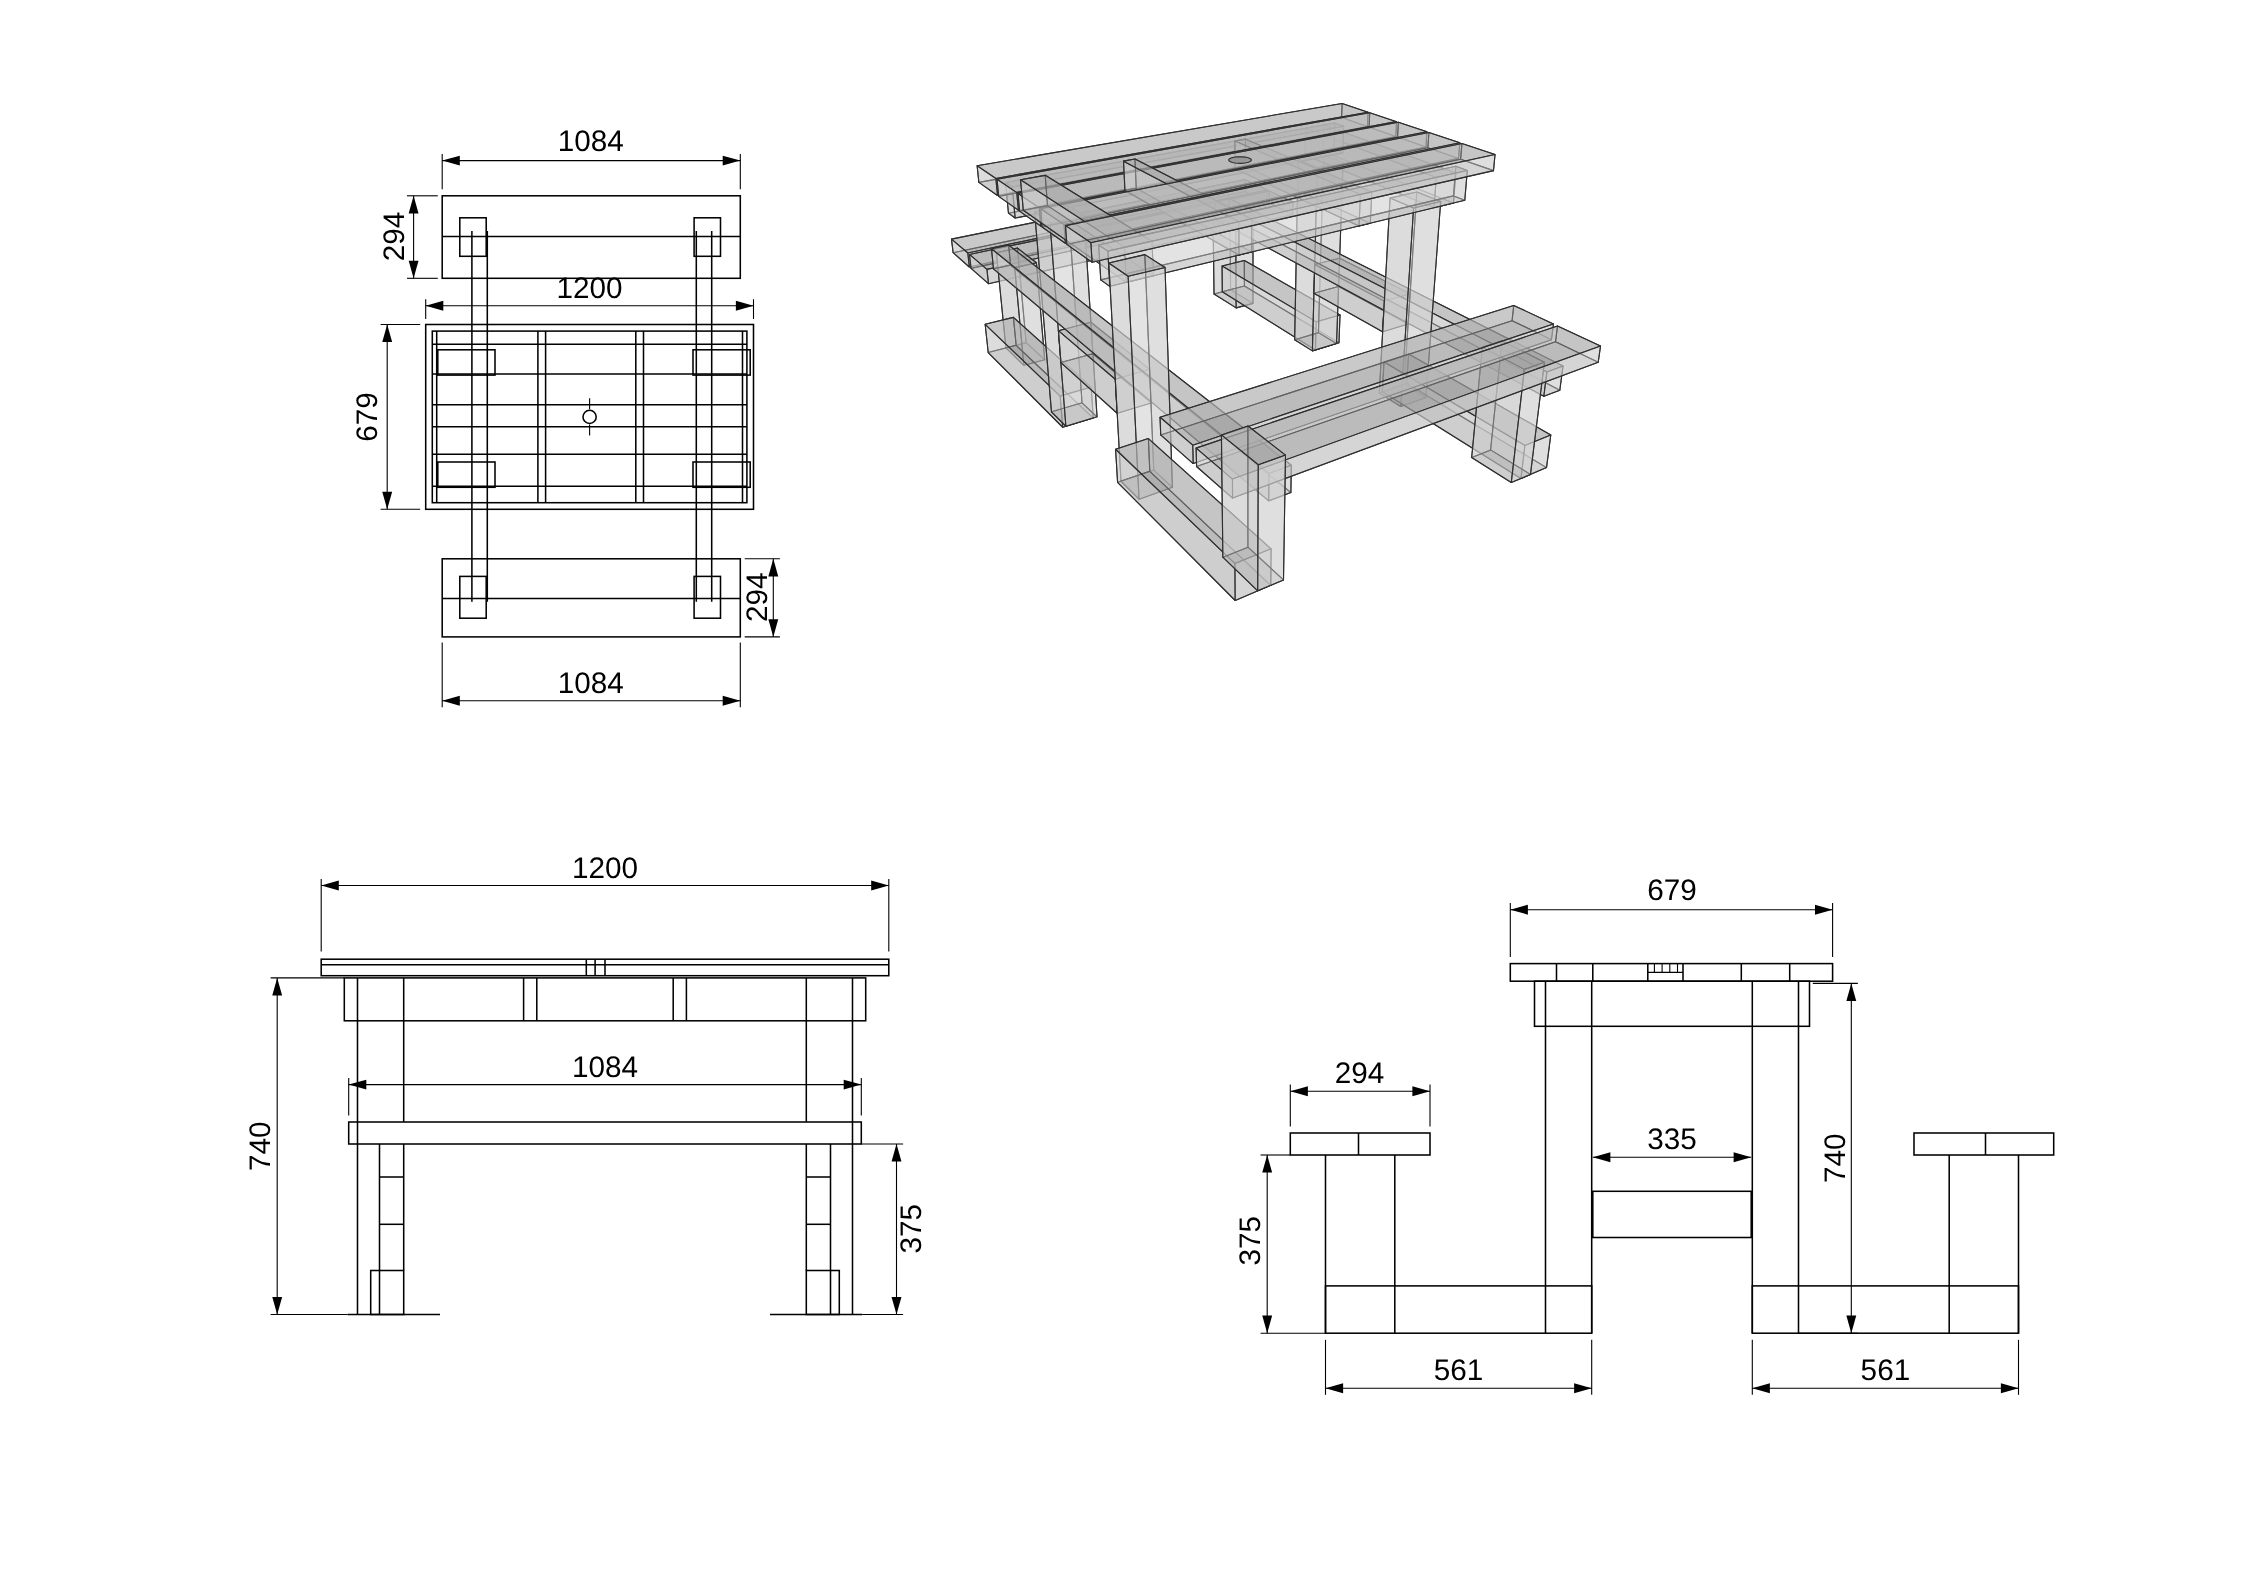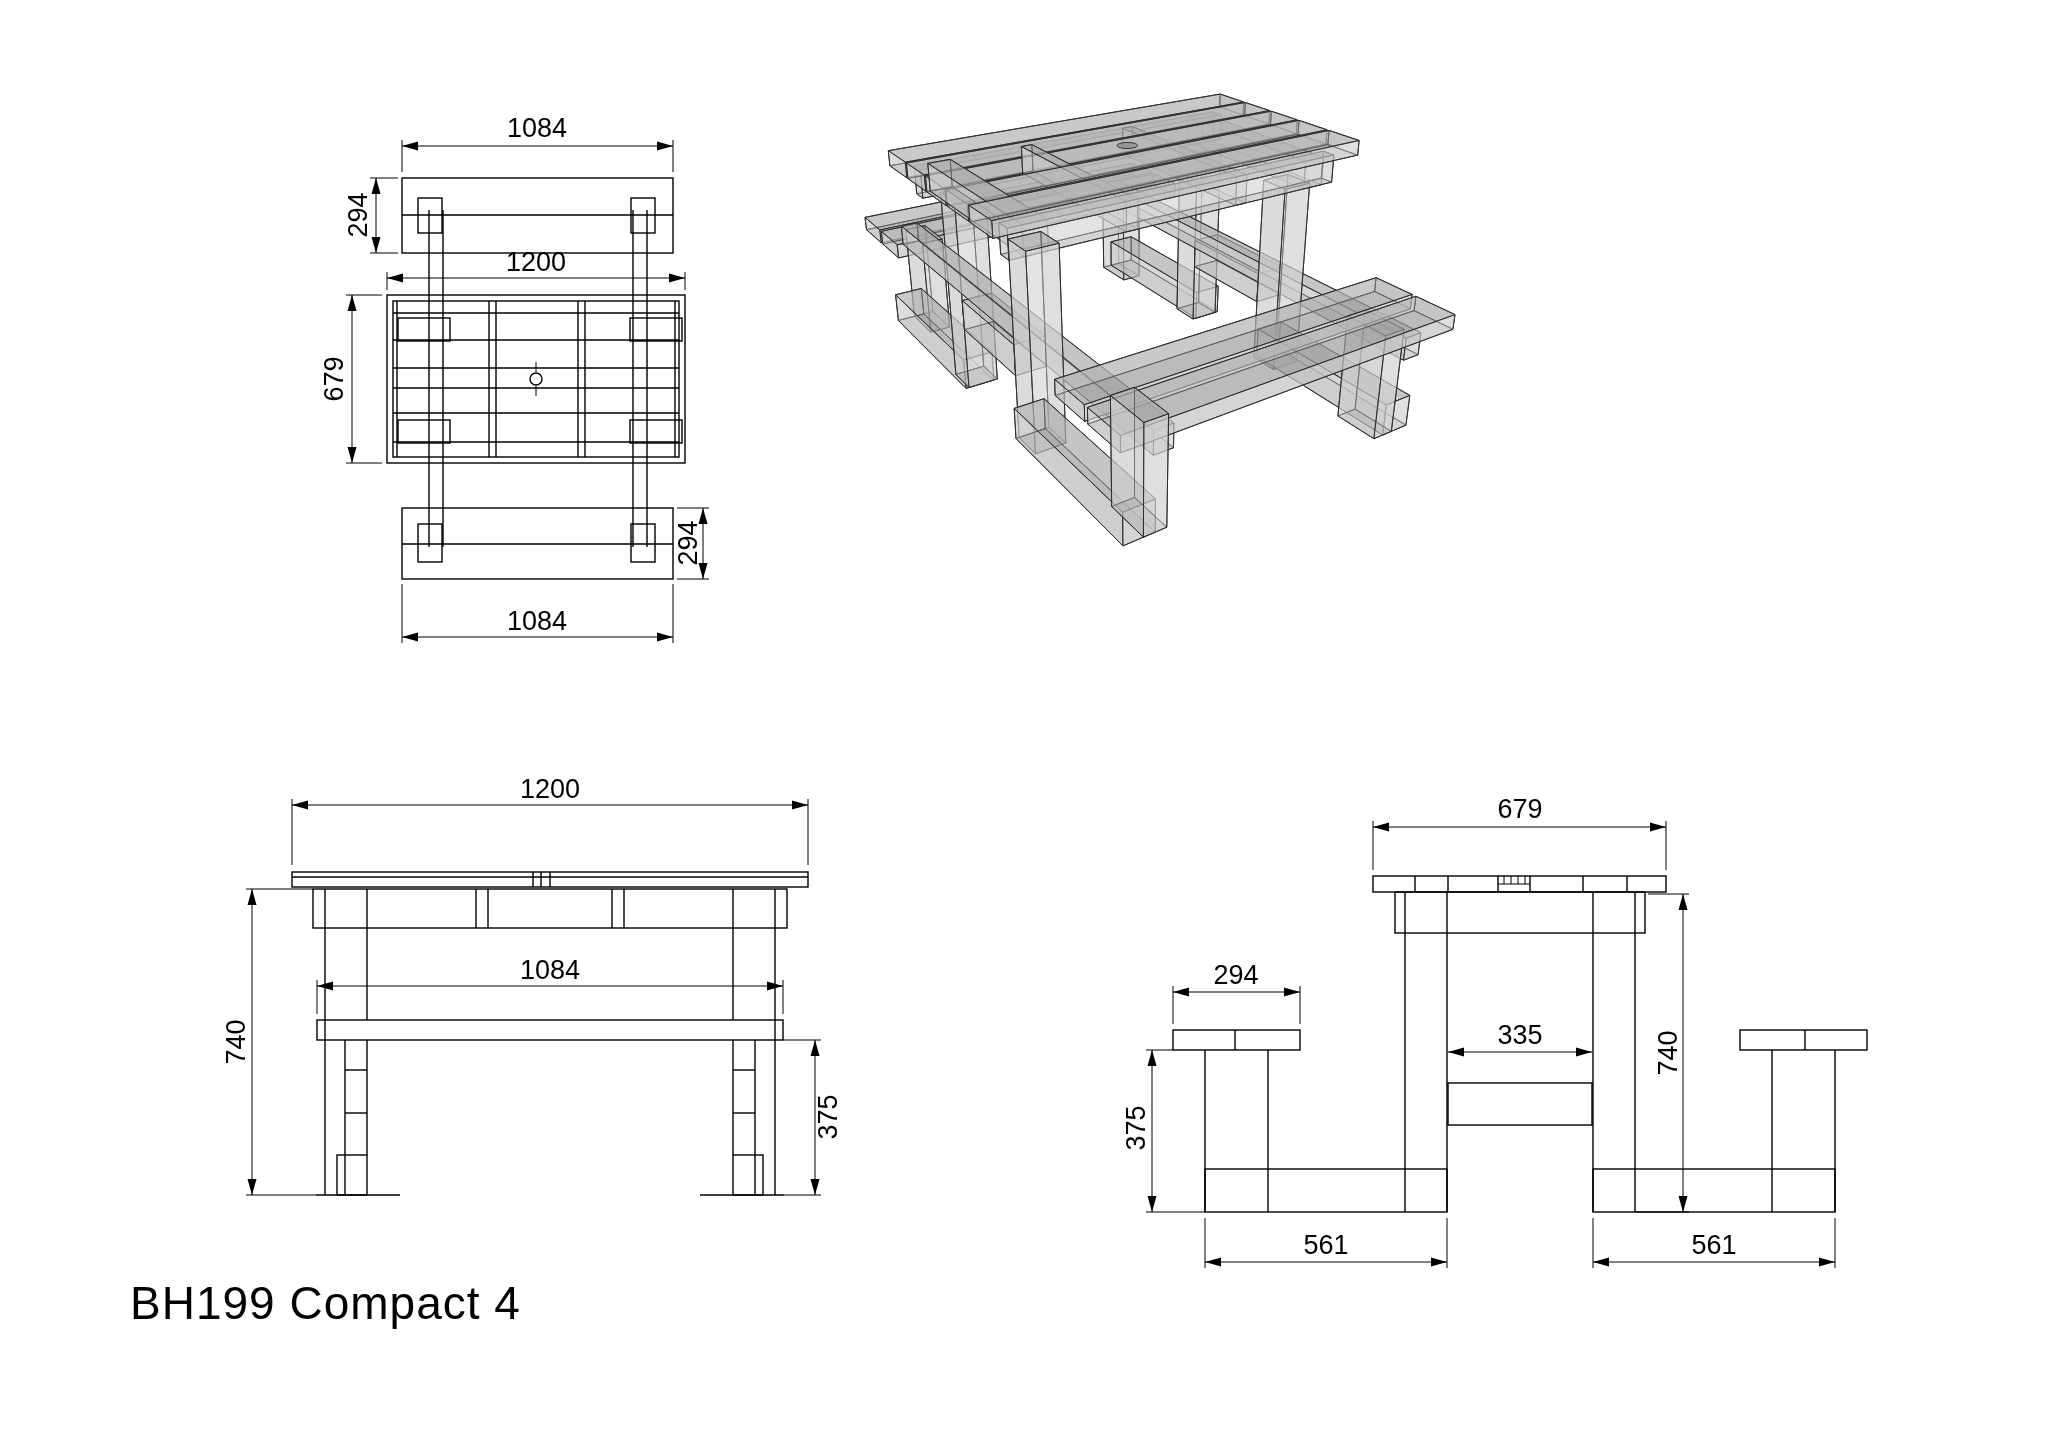--- a/index.html
+++ b/index.html
@@ -392,14 +392,13 @@
         <line x1="1205" y1="1262" x2="1447" y2="1262" stroke="#000000" stroke-width="1"></line>
         <polygon points="1205,1262 1221,1257.5 1221,1266.5" fill="#000000"></polygon>
         <polygon points="1447,1262 1431,1266.5 1431,1257.5" fill="#000000"></polygon>
         <text x="1326" y="1247" font-size="27" text-anchor="middle" dominant-baseline="middle">561</text>
         <line x1="1593" y1="1262" x2="1835" y2="1262" stroke="#000000" stroke-width="1"></line>
         <polygon points="1593,1262 1609,1257.5 1609,1266.5" fill="#000000"></polygon>
         <polygon points="1835,1262 1819,1266.5 1819,1257.5" fill="#000000"></polygon>
         <text x="1714" y="1247" font-size="27" text-anchor="middle" dominant-baseline="middle">561</text>
       </g>
   </svg>
-  <div class="title">BH199 Compact 4</div>
 </div>
 
 </body></html>

